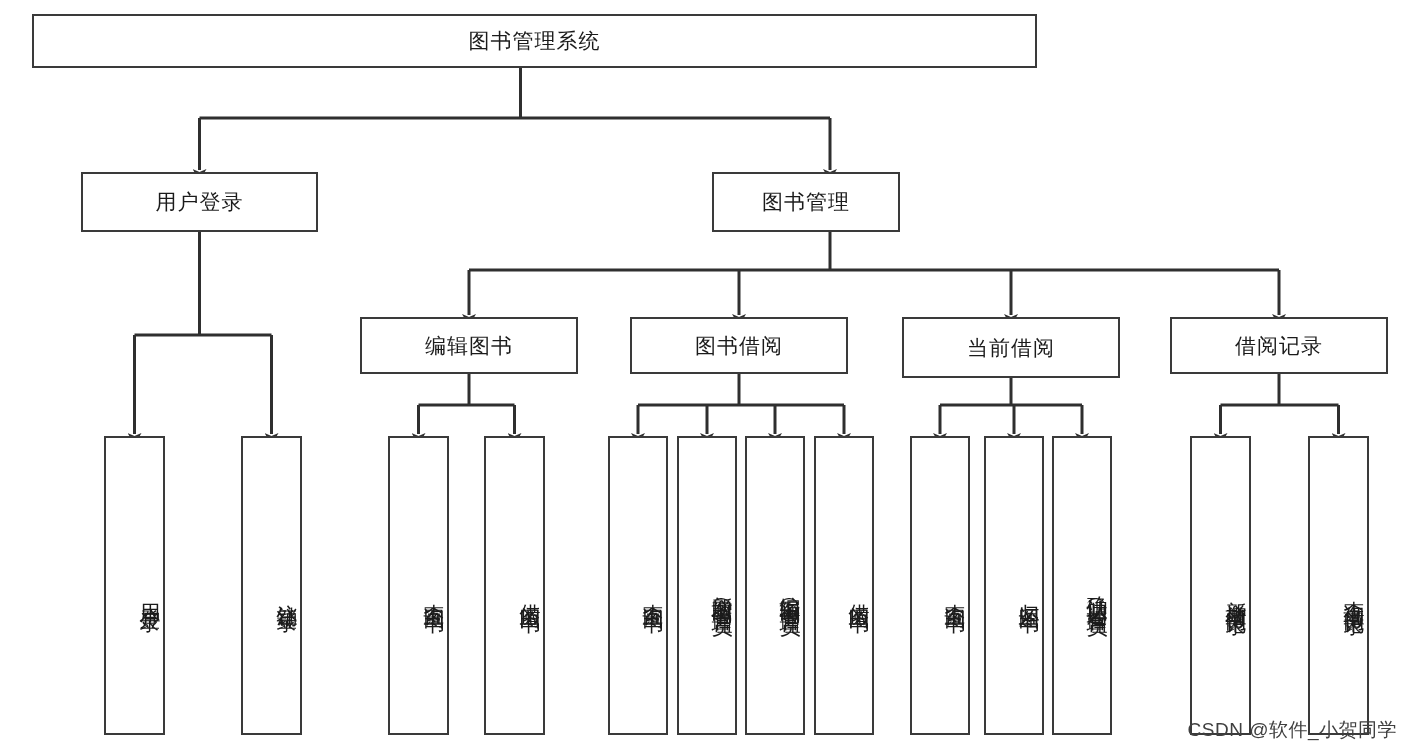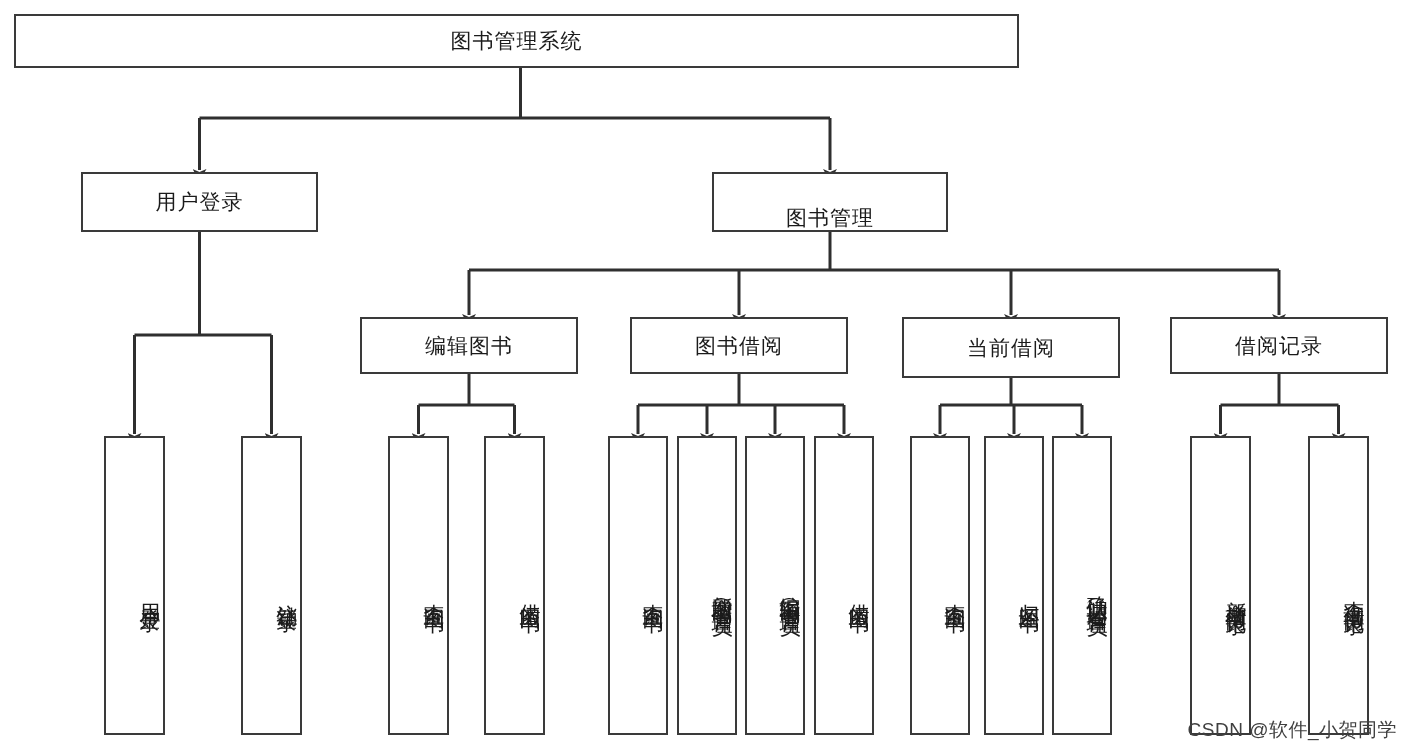--- a/index.html
+++ b/index.html
@@ -106,28 +106,28 @@
         <path d="M940,405 L940,434" marker-end="url(#arrow)"></path>
         <path d="M1014,405 L1014,434" marker-end="url(#arrow)"></path>
         <path d="M1082,405 L1082,434" marker-end="url(#arrow)"></path>
         <path d="M1279,374 L1279,405"></path>
         <path d="M1220.5,405 L1338.5,405"></path>
         <path d="M1220.5,405 L1220.5,434" marker-end="url(#arrow)"></path>
         <path d="M1338.5,405 L1338.5,434" marker-end="url(#arrow)"></path>
       </g>
   </svg>
 
-  <div class="node horiz" style="left: 14px; top: 14px; width: 1005px; height: 54px;">
+  <div class="node horiz" style="left: 32px; top: 14px; width: 1005px; height: 54px;">
     <span>图书管理系统</span>
   </div>
 
   <div class="node horiz" style="left: 81px; top: 172px; width: 237px; height: 60px;">
     <span>用户登录</span>
   </div>
-  <div class="node horiz" style="left: 712px; top: 172px; width: 236px; height: 60px; align-items: flex-end;">
+  <div class="node horiz" style="left: 712px; top: 172px; width: 188px; height: 60px;">
     <span>图书管理</span>
   </div>
 
   <div class="node horiz" style="left: 360px; top: 317px; width: 218px; height: 57px;">
     <span>编辑图书</span>
   </div>
   <div class="node horiz" style="left: 630px; top: 317px; width: 218px; height: 57px;">
     <span>图书借阅</span>
   </div>
   <div class="node horiz" style="left: 902px; top: 317px; width: 218px; height: 61px;">

